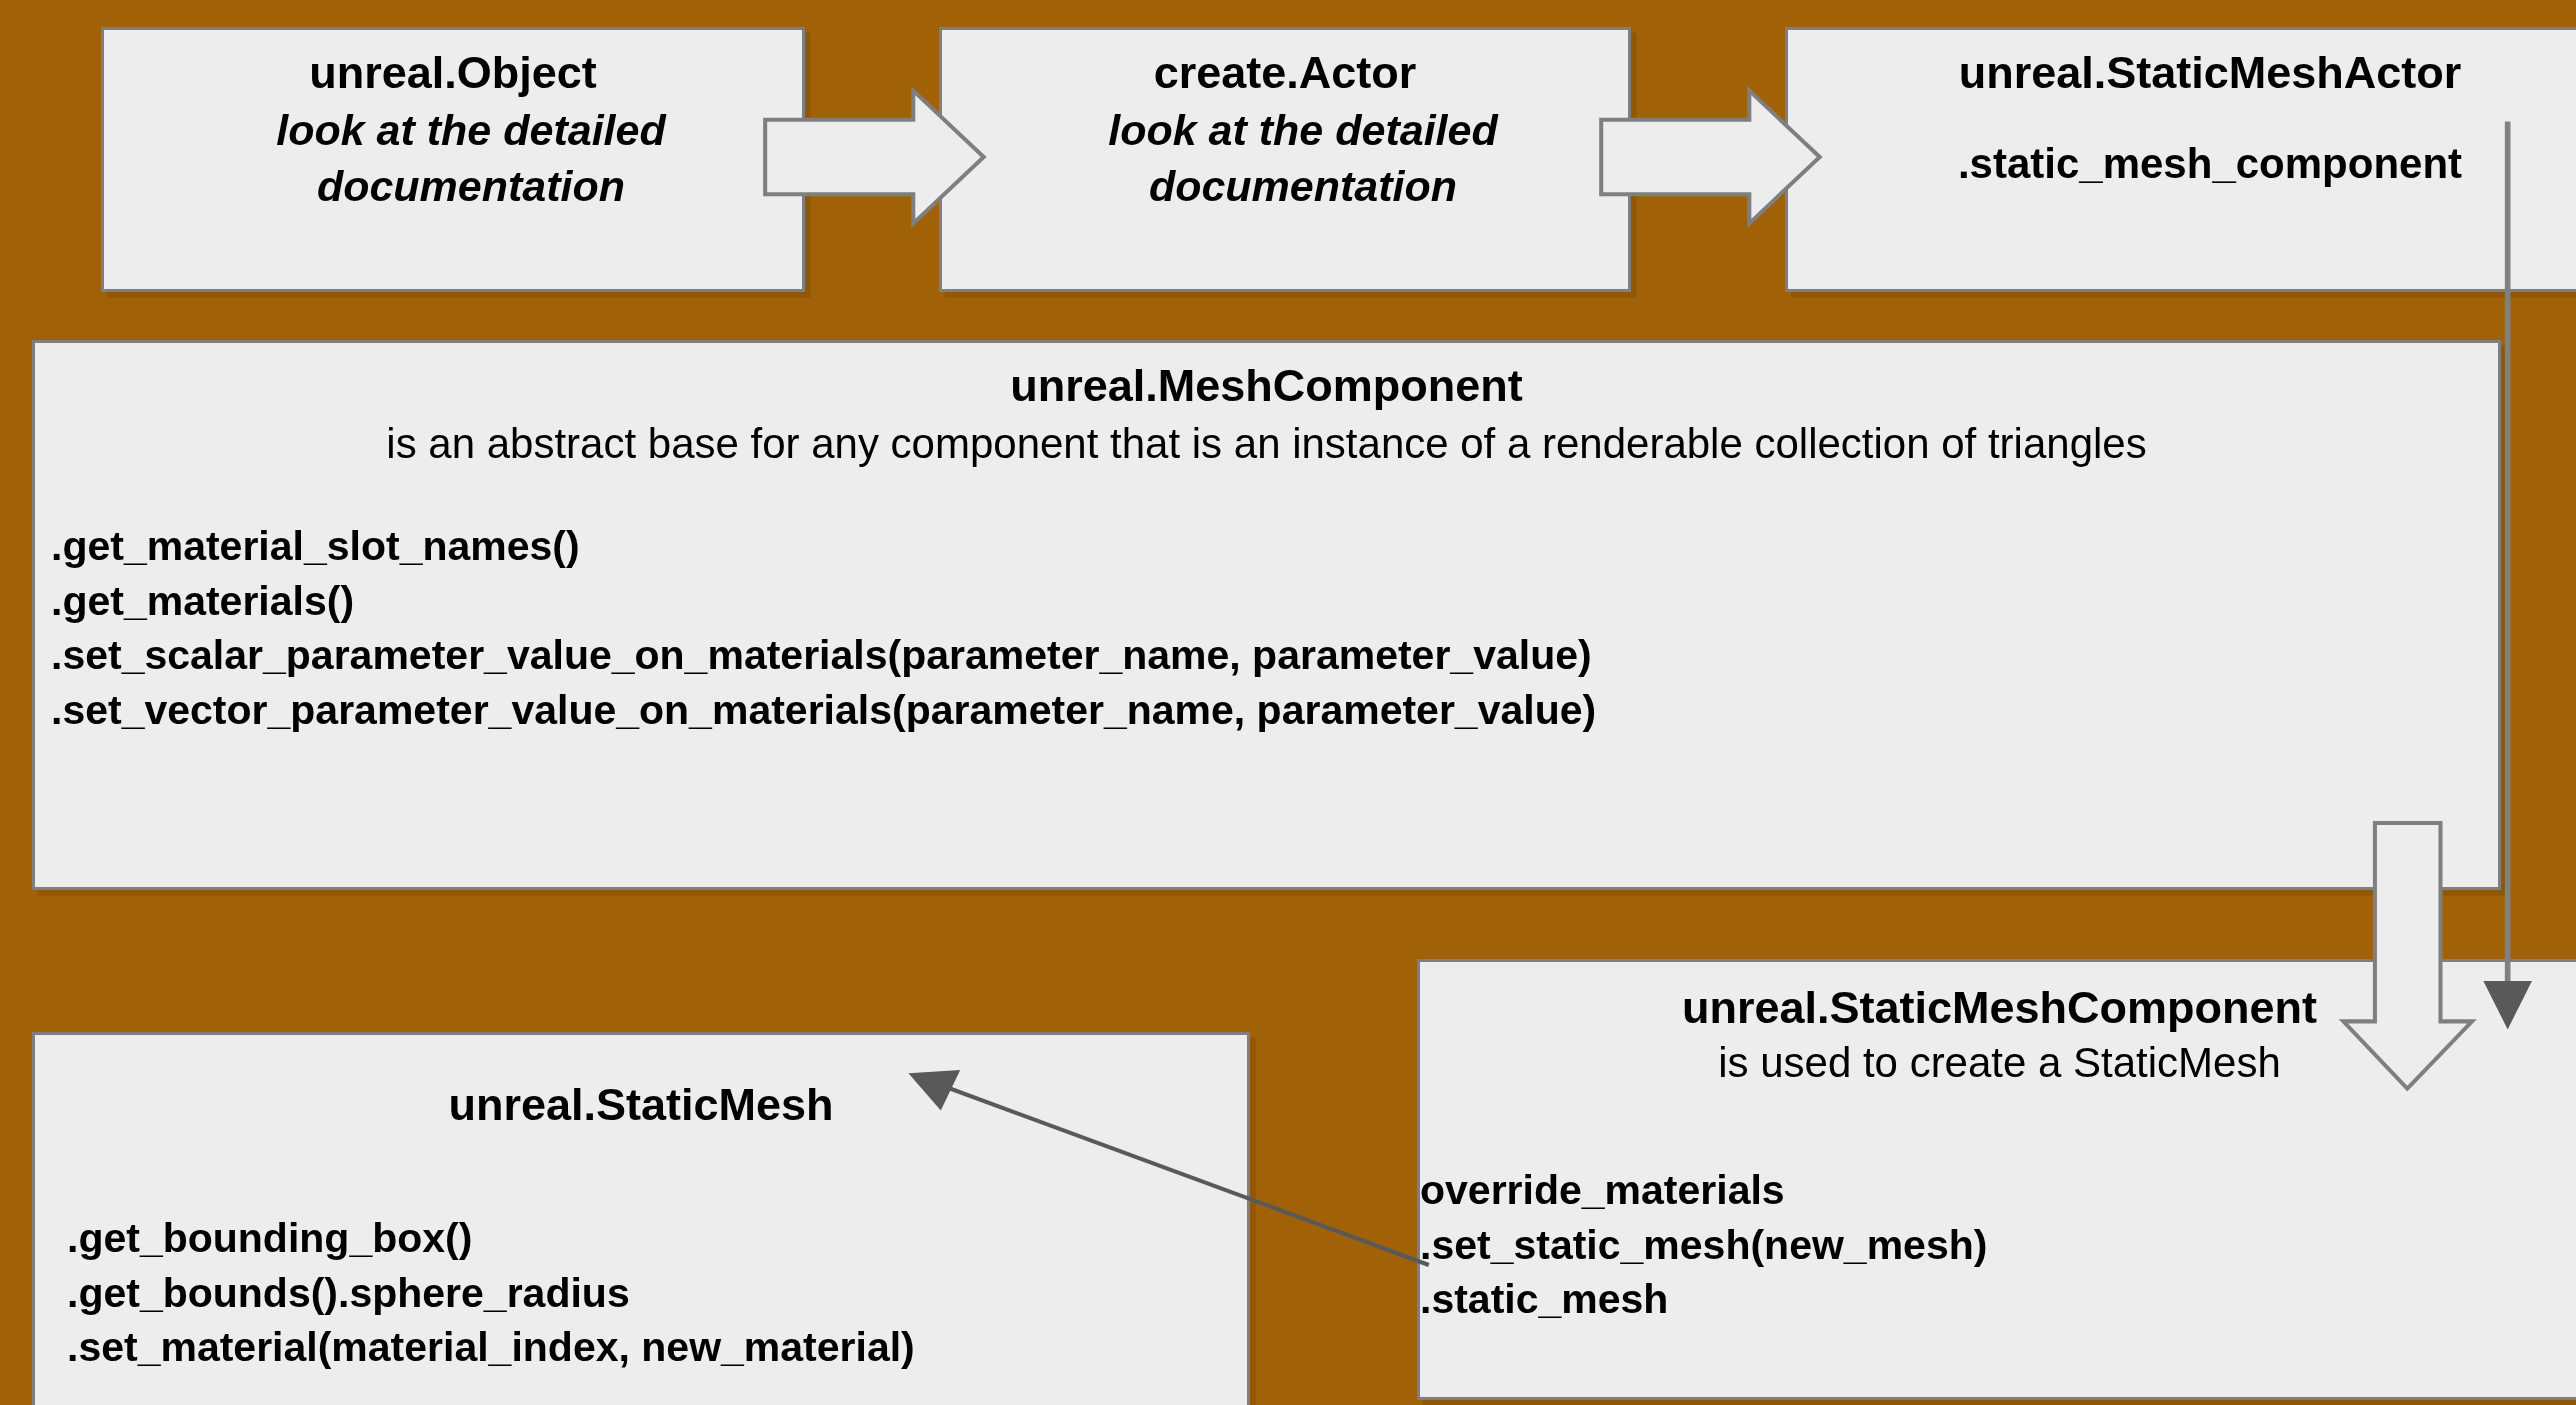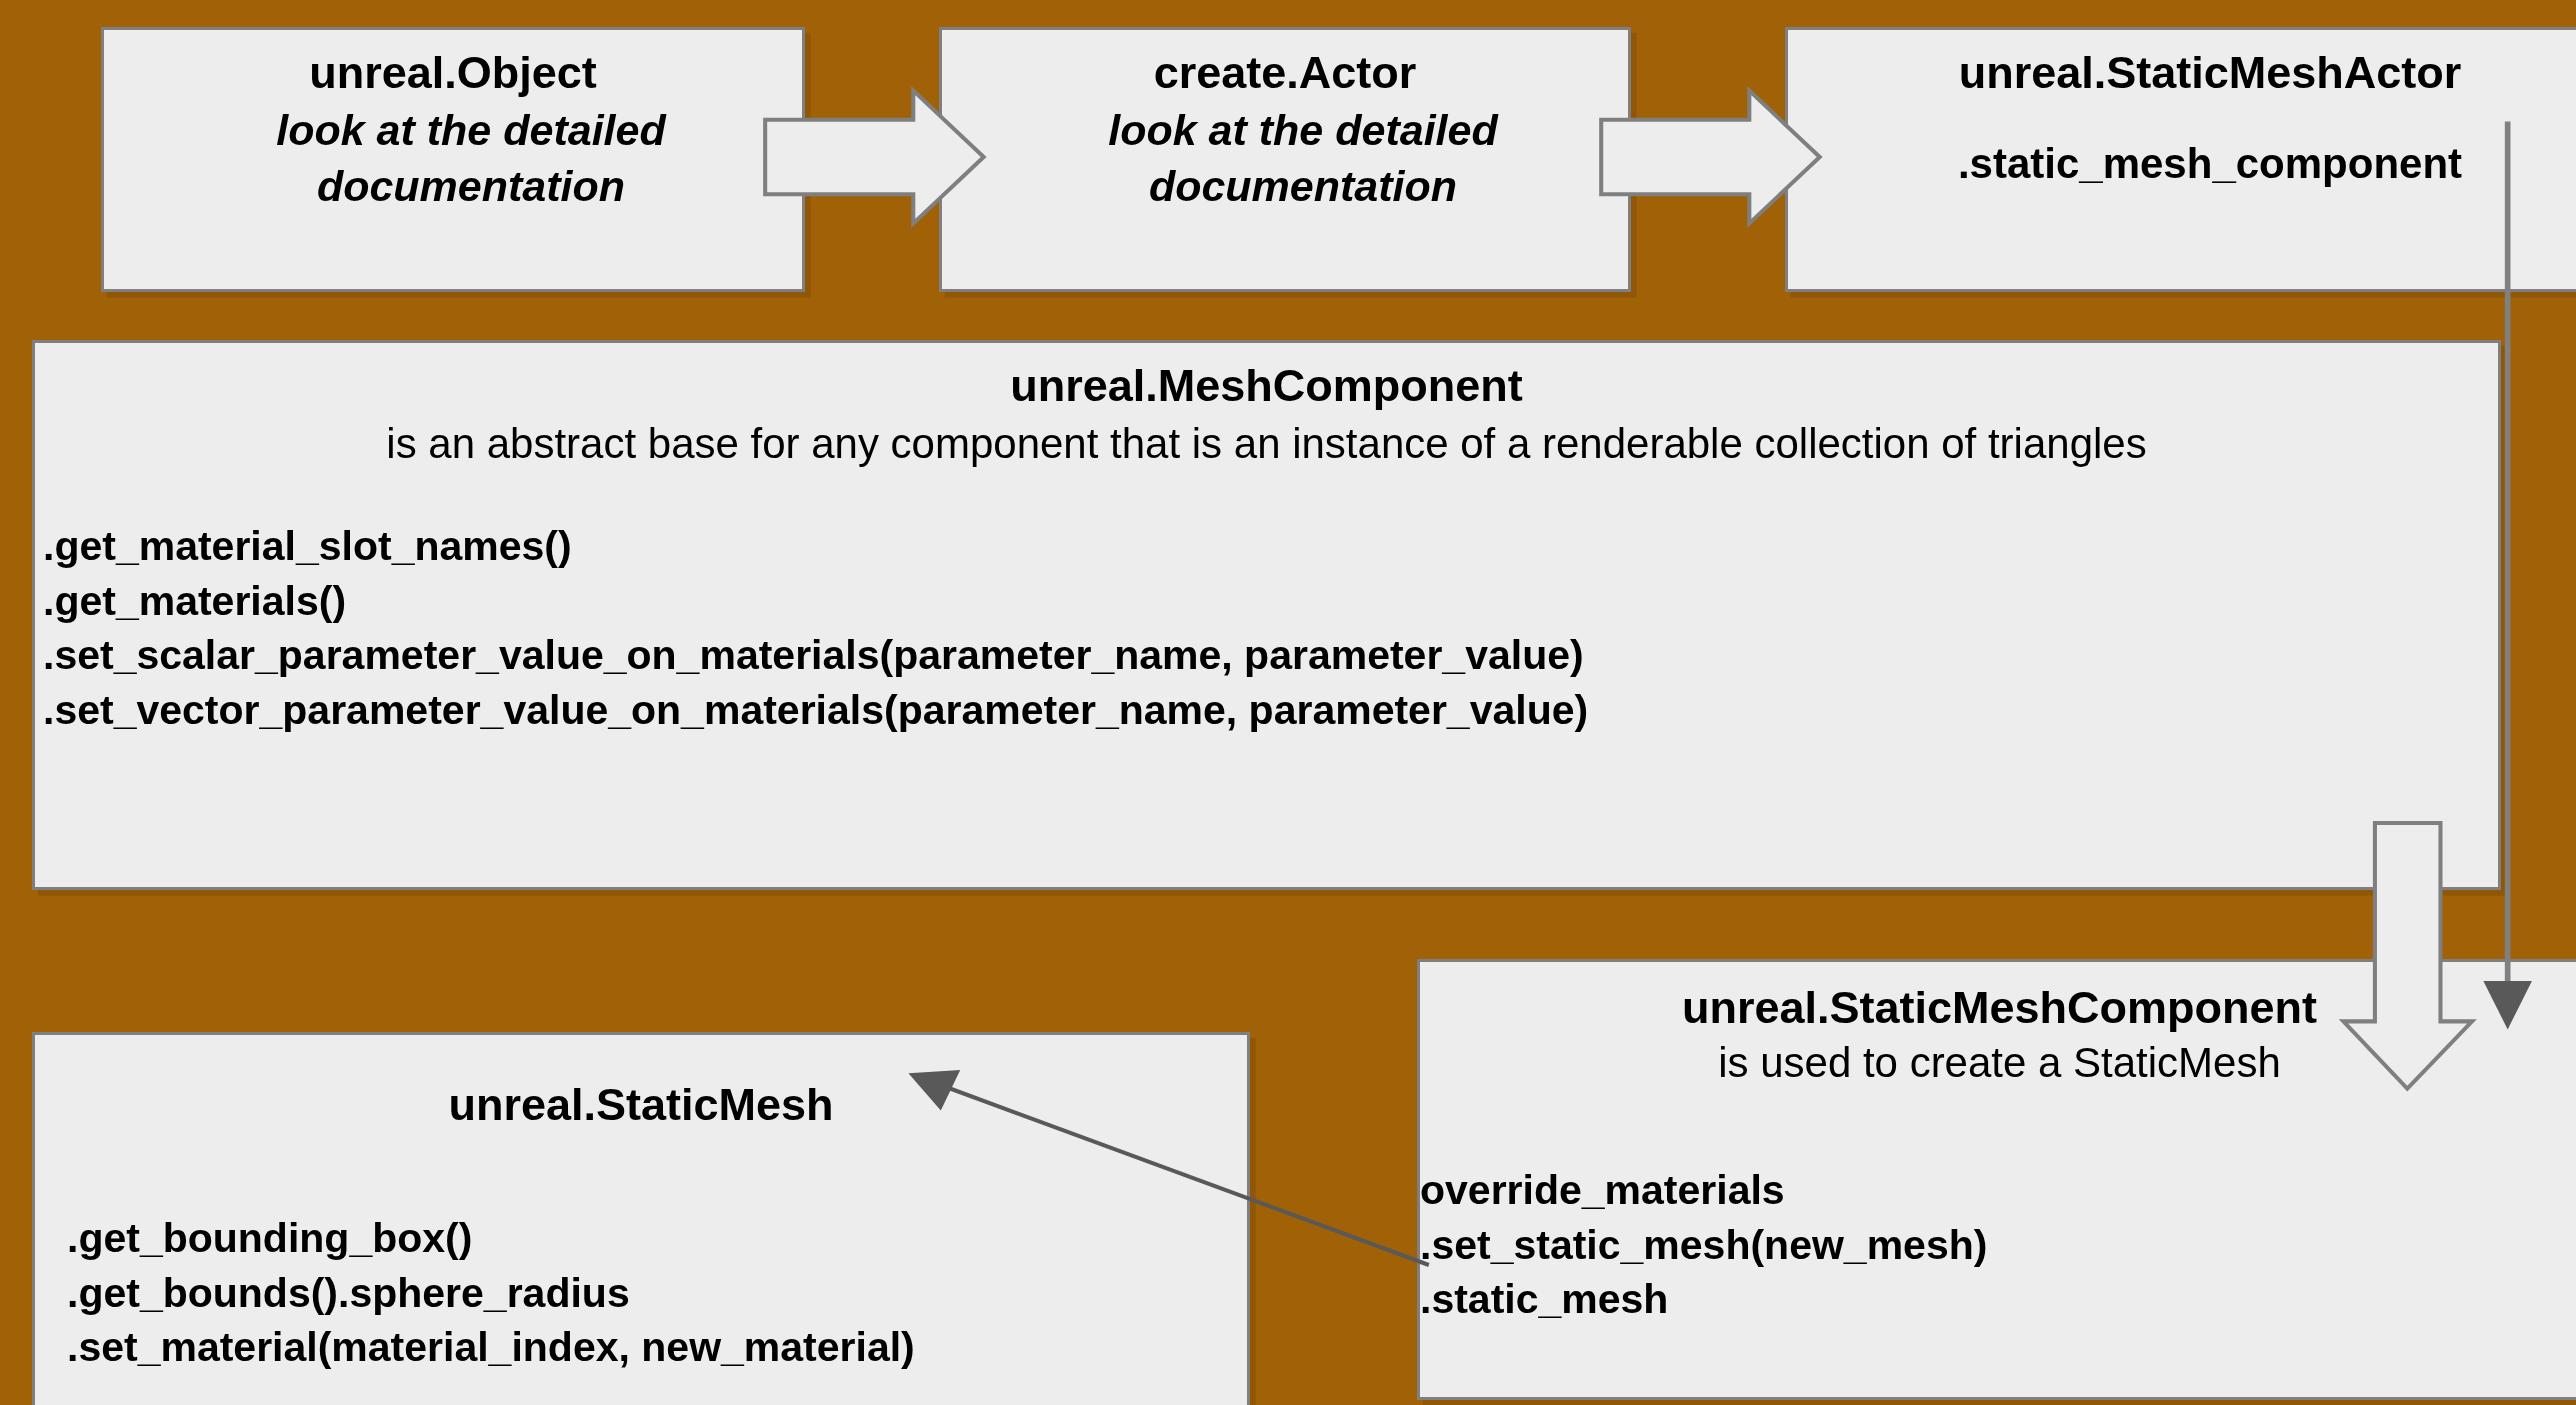--- a/index.html
+++ b/index.html
@@ -83,21 +83,21 @@
   #node-object .title,
   #node-actor  .title        { margin-top: 18px; }
   #node-object .subtitle-italic,
   #node-actor  .subtitle-italic { margin-top: 4.9px; padding-left: 36px; }
 
   #node-staticmeshactor .title { margin-top: 18px; }
   #node-staticmeshactor .attr  { margin-top: 39px; text-align: center; }
 
   #node-meshcomponent .title        { margin-top: 18px; }
   #node-meshcomponent .subtitle-plain { margin-top: 6.5px; }
-  #node-meshcomponent .methods      { margin-top: 49px; padding-left: 8px; }
+  #node-meshcomponent .methods      { margin-top: 49px; padding-left: 16px; }
 
   #node-staticmesh .title  { margin-top: 45px; }
   #node-staticmesh .methods{ margin-top: 81px; padding-left: 32px; }
 
   #node-staticmeshcomp .title          { margin-top: 21px; padding-right: 49px; }
   #node-staticmeshcomp .subtitle-plain { margin-top: 3.2px; padding-right: 49px; }
   #node-staticmeshcomp .methods        { margin-top: 74px; }
 </style>
 </head>
 <body>

